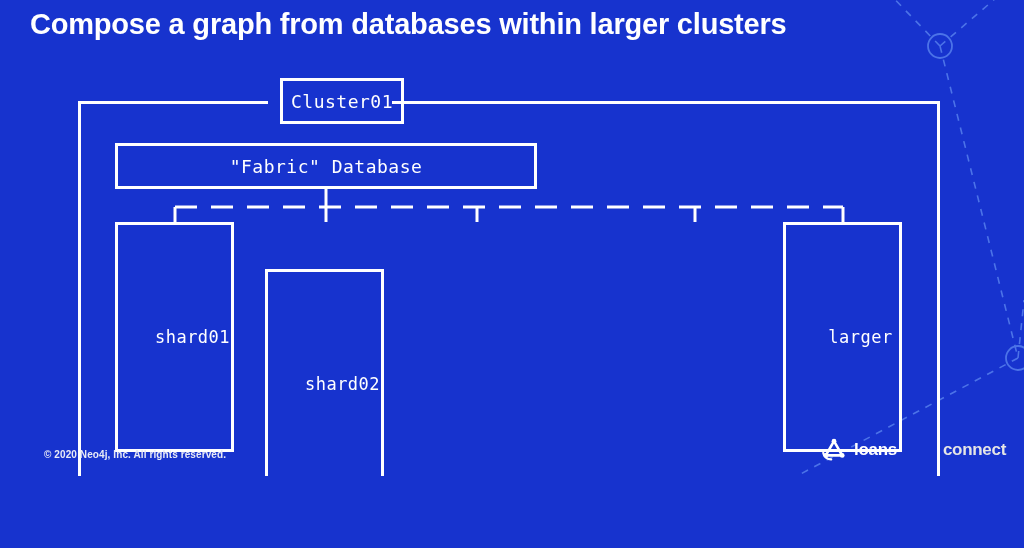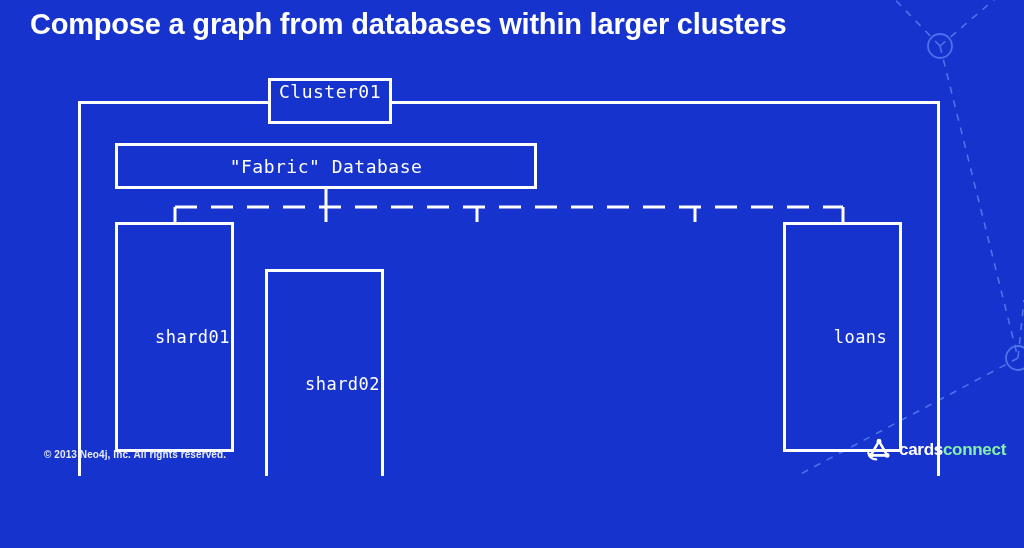--- a/index.html
+++ b/index.html
@@ -72,26 +72,26 @@
     background: #1733CE;
   }
   #cluster-top-mask {
     left: 268px;
     top: 96px;
     width: 124px;
     height: 12px;
   }
 
   #cluster-label-box {
-    left: 268px;
+    left: 280px;
     top: 78px;
     width: 124px;
     height: 46px;
     display: flex;
-    align-items: flex-start;
+    align-items: center;
     justify-content: center;
   }
 
   #fabric-box {
     left: 115px;
     top: 143px;
     width: 422px;
     height: 46px;
     display: flex;
     align-items: center;
@@ -154,21 +154,21 @@
     gap: 6px;
   }
 
   #logo-wordmark {
     font-size: 17px;
     font-weight: bold;
     letter-spacing: -0.3px;
     line-height: 1;
   }
   #logo-word-graph { color: #FFFFFF; }
-  #logo-word-connect { color: #86efac; }
+  #logo-word-connect { color: #e5e5e5; margin-left: 46px; }
 </style>
 </head>
 <body>
 
 <div id="slide">
 
   <svg id="decor" viewBox="0 0 1024 548" xmlns="http://www.w3.org/2000/svg">
     <g stroke="#4C73E8" stroke-width="1.6" fill="none" stroke-dasharray="7 7">
       <line x1="940" y1="46" x2="1024" y2="-26"></line>
       <line x1="940" y1="46" x2="876" y2="-20"></line>
@@ -212,33 +212,33 @@
       <line x1="843" y1="207" x2="843" y2="222" stroke="#FFFFFF" stroke-width="3"></line>
     </svg>
 
     <div class="db-box" id="db-0">
       <span class="mono-label">shard01</span>
     </div>
     <div class="db-box" id="db-1">
       <span class="mono-label">shard02</span>
     </div>
     <div class="db-box" id="db-4">
-      <span class="mono-label">loans</span>
+      <span class="mono-label">larger</span>
     </div>
 
   </div>
 
-  <div id="footer-copyright">© 2013 Neo4j, Inc. All rights reserved.</div>
+  <div id="footer-copyright">© 2020 Neo4j, Inc. All rights reserved.</div>
 
   <div id="footer-logo">
     <svg width="28" height="26" viewBox="0 0 28 26" xmlns="http://www.w3.org/2000/svg">
       <path d="M14 5.2 L22.2 19.4 L5.8 19.4 Z" fill="none" stroke="#FFFFFF" stroke-width="2.6" stroke-linejoin="round"></path>
       <circle cx="14" cy="5.2" r="2.4" fill="#FFFFFF"></circle>
       <circle cx="22.2" cy="19.4" r="2.4" fill="#FFFFFF"></circle>
       <circle cx="5.8" cy="19.4" r="2.4" fill="#FFFFFF"></circle>
       <path d="M3.2 16.8 A8 8 0 0 0 11.2 23.4" fill="none" stroke="#FFFFFF" stroke-width="2.2" stroke-linecap="round"></path>
     </svg>
     <div id="logo-wordmark">
-      <span id="logo-word-graph">cards</span><span id="logo-word-connect">connect</span>
+      <span id="logo-word-graph">loans</span><span id="logo-word-connect">connect</span>
     </div>
   </div>
 
 </div>
 
 </body></html>

